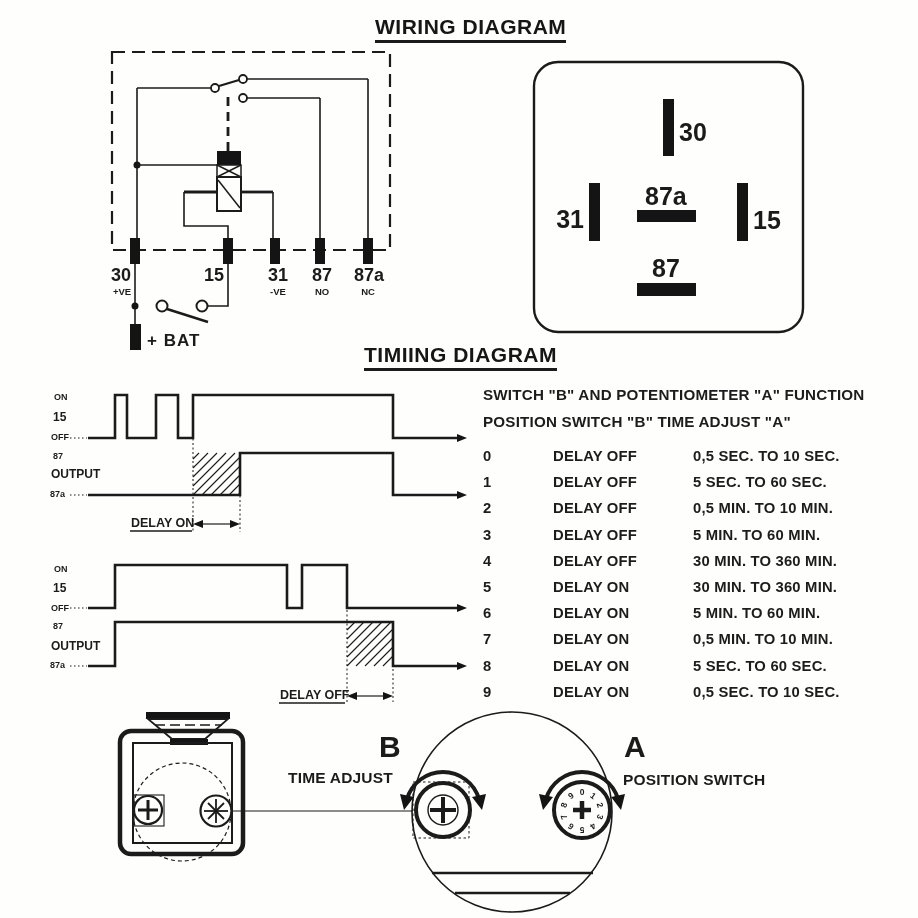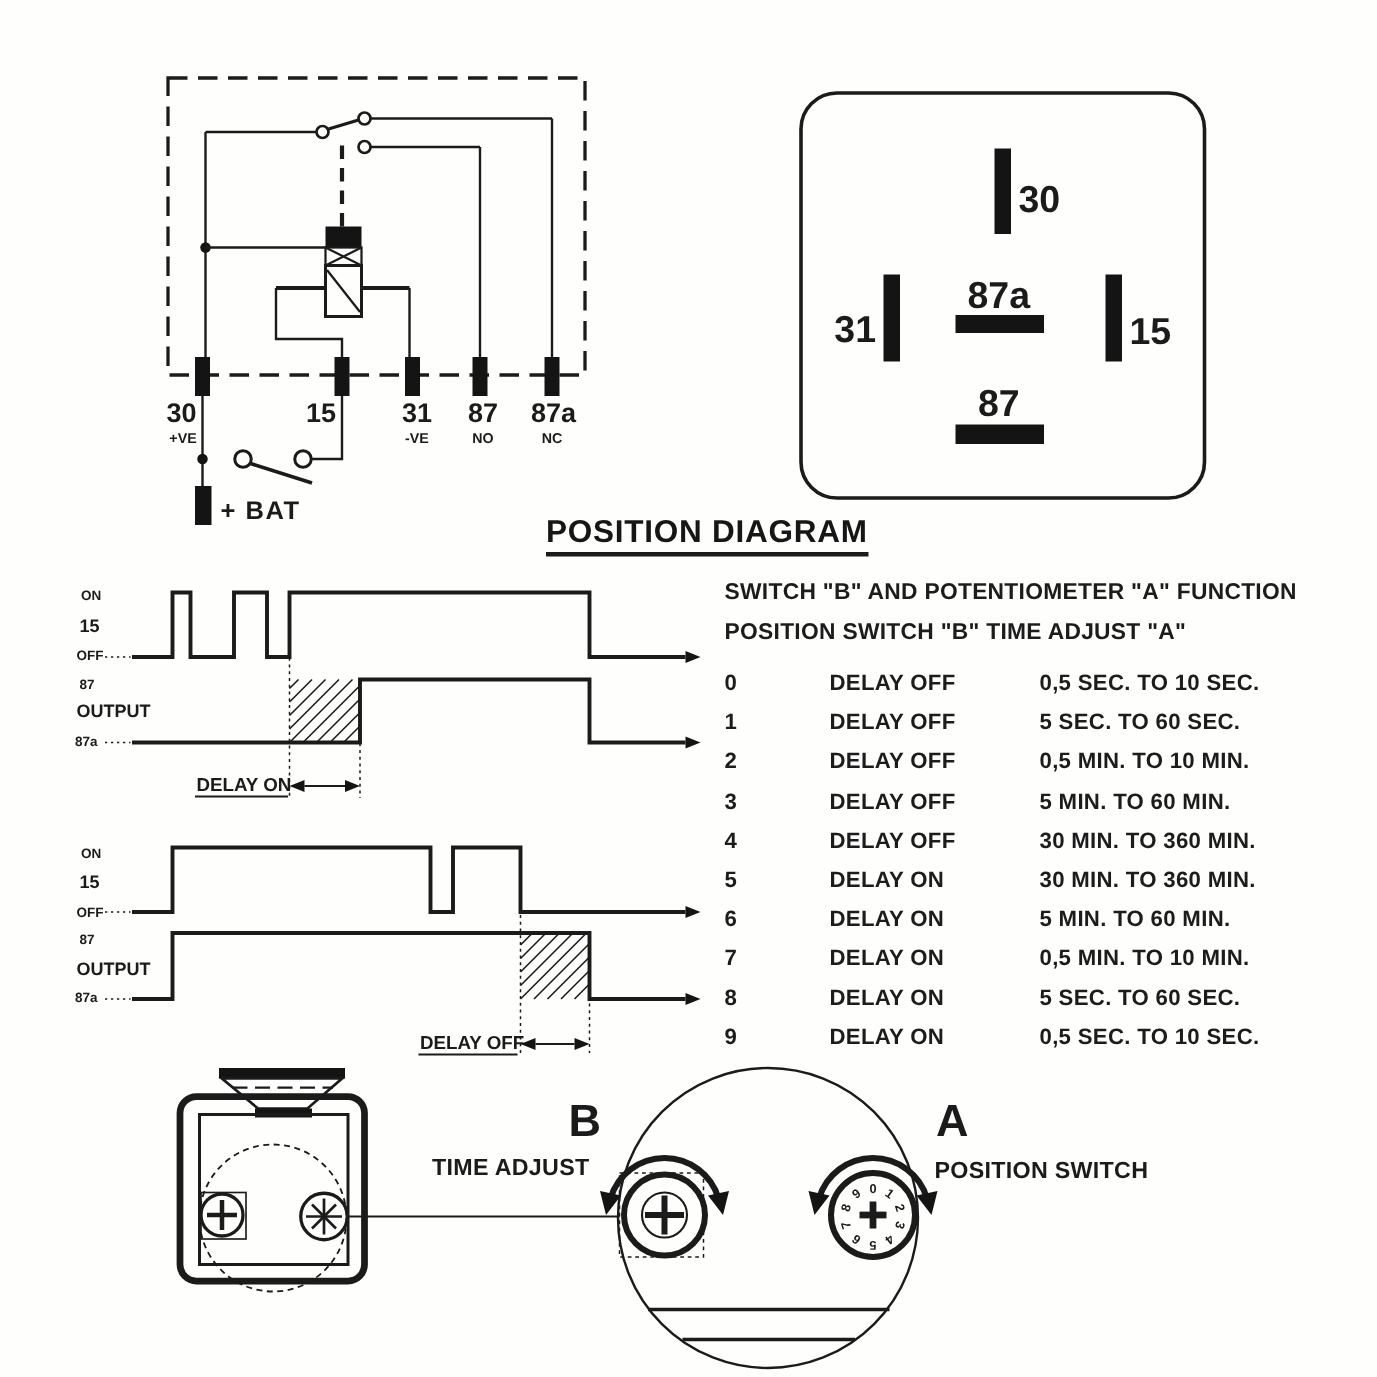--- a/index.html
+++ b/index.html
@@ -27,21 +27,22 @@
   .delay{font-size:12.5px;font-weight:700;}
   .knobBig{font-size:30px;font-weight:600;}
   .knobName{font-size:15.5px;font-weight:600;letter-spacing:.2px;}
   .dialdig{font:bold 8.5px "Liberation Sans", sans-serif;text-anchor:middle;dominant-baseline:central;fill:#1b1b1b;}
 </style>
 </head>
 <body>
 
 <div id="page">
 
-  <div class="title" style="left:364px;top:343px;">POSITION DIAGRAM</div>
+  <div class="title" style="left:375px;top:15px;">WIRING DIAGRAM</div>
+  <div class="title" style="left:364px;top:343px;">TIMIING DIAGRAM</div>
 
   <svg width="918" height="918" viewBox="0 0 918 918">
 
     <g>
       <rect x="112" y="52" width="278" height="198" class="ln" stroke-width="2.2" stroke-dasharray="13 7"></rect>
 
       <line x1="137" y1="88" x2="211" y2="88" class="ln" stroke-width="1.6"></line>
       <line x1="137" y1="88" x2="137" y2="240" class="ln" stroke-width="1.6"></line>
       <circle cx="137" cy="165" r="3.5" class="fill"></circle>
       <line x1="137" y1="165" x2="218" y2="165" class="ln" stroke-width="1.6"></line>

